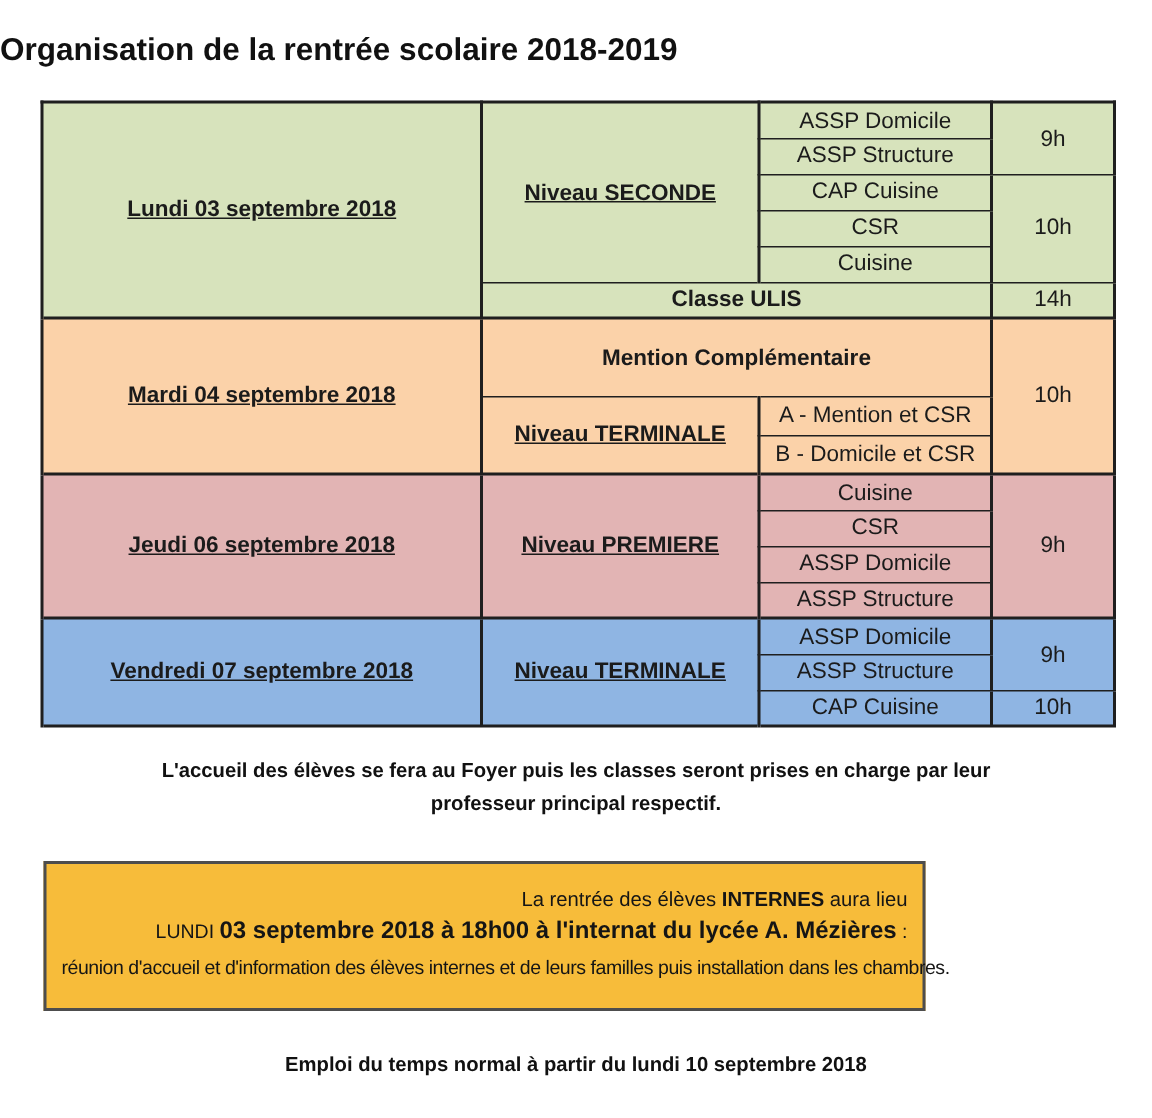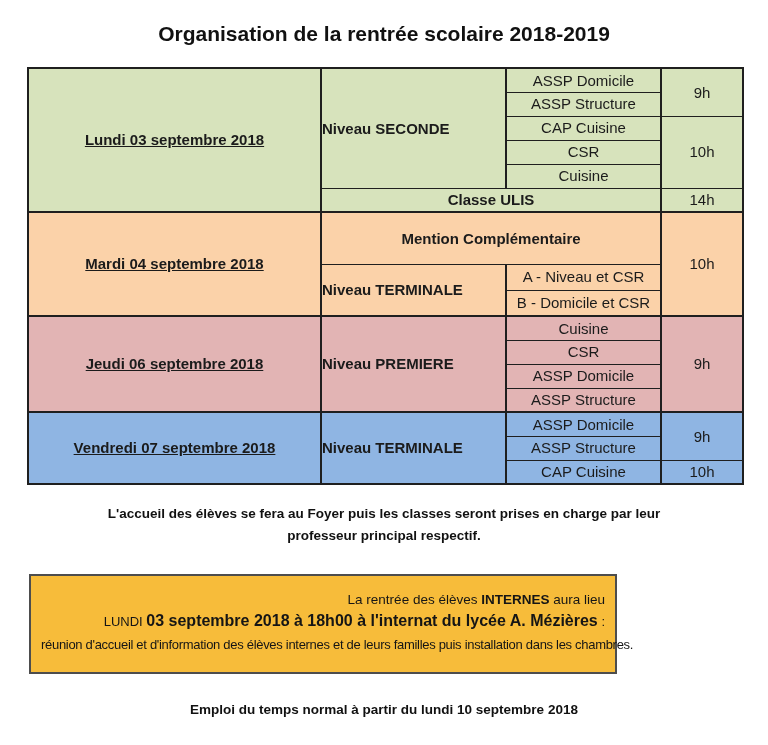--- a/index.html
+++ b/index.html
@@ -2,21 +2,21 @@
 <html style="--green: #D7E3BC; --orange: #FBD2A9; --rose: #E2B4B4; --blue: #8FB5E3; --gold: #F7BC3A; --border: #1F1F1F; --box_border: #4D4D4D;"><head>
 <meta charset="utf-8">
 <style>
   html,body{margin:0;padding:0;}
   body{
     width:768px;height:745px;background:#ffffff;
     font-family:"Liberation Sans",sans-serif;color:#1b1b1b;
     -webkit-font-smoothing:antialiased;
   }
   .page-title{
-    padding-top:22px;text-align:center;
+    padding-top:22px;
     font-size:21px;font-weight:bold;color:#111;
   }
   table.schedule{
     margin:21px 0 0 27px;width:715px;
     border-collapse:collapse;table-layout:fixed;
     border:2px solid var(--border,#1f1f1f);
   }
   table.schedule td{
     border:1px solid var(--border,#1f1f1f);
     border-left-width:2px;border-right-width:2px;
@@ -25,21 +25,21 @@
   tbody.sec tr{height:24px;}
   tbody.sec tr:first-child td{border-top-width:2px;}
   tbody.green td{background:var(--green,#D7E3BC);}
   tbody.orange td{background:var(--orange,#FBD2A9);}
   tbody.rose td{background:var(--rose,#E2B4B4);}
   tbody.blue td{background:var(--blue,#8FB5E3);}
   tbody.orange tr{height:26px;}
   tr.tall{height:52px !important;}
   tr.hulis{height:26px;}
   td.date{font-weight:bold;font-size:16.5px;text-align:center;text-decoration:underline;}
-  td.level{font-weight:bold;font-size:15px;}
+  td.level{font-weight:bold;font-size:15px;text-align:center;text-decoration:underline;}
   td.mention{font-weight:bold;font-size:15px;text-align:center;}
   td.ulis{font-weight:bold;font-size:15px;text-align:center;}
   td.cls{text-align:center;padding-left:7px;}
   td.time{text-align:center;}
   .note-accueil{
     margin:18px auto 0;width:620px;text-align:center;
     font-weight:bold;font-size:13.5px;line-height:1.6;color:#111;
   }
   .gold-box{
     box-sizing:border-box;
@@ -101,21 +101,21 @@
   </tbody>
 
   <tbody class="sec orange">
     <tr class="tall">
       <td class="date" rowspan="3">Mardi 04 septembre 2018</td>
       <td class="mention" colspan="2">Mention Complémentaire</td>
       <td class="time" rowspan="3">10h</td>
     </tr>
     <tr>
       <td class="level" rowspan="2">Niveau TERMINALE</td>
-      <td class="cls">A - Niveau et CSR</td>
+      <td class="cls">A - Mention et CSR</td>
     </tr>
     <tr>
       <td class="cls">B - Domicile et CSR</td>
     </tr>
   </tbody>
 
   <tbody class="sec rose">
     <tr>
       <td class="date" rowspan="4">Jeudi 06 septembre 2018</td>
       <td class="level" rowspan="4">Niveau PREMIERE</td>

